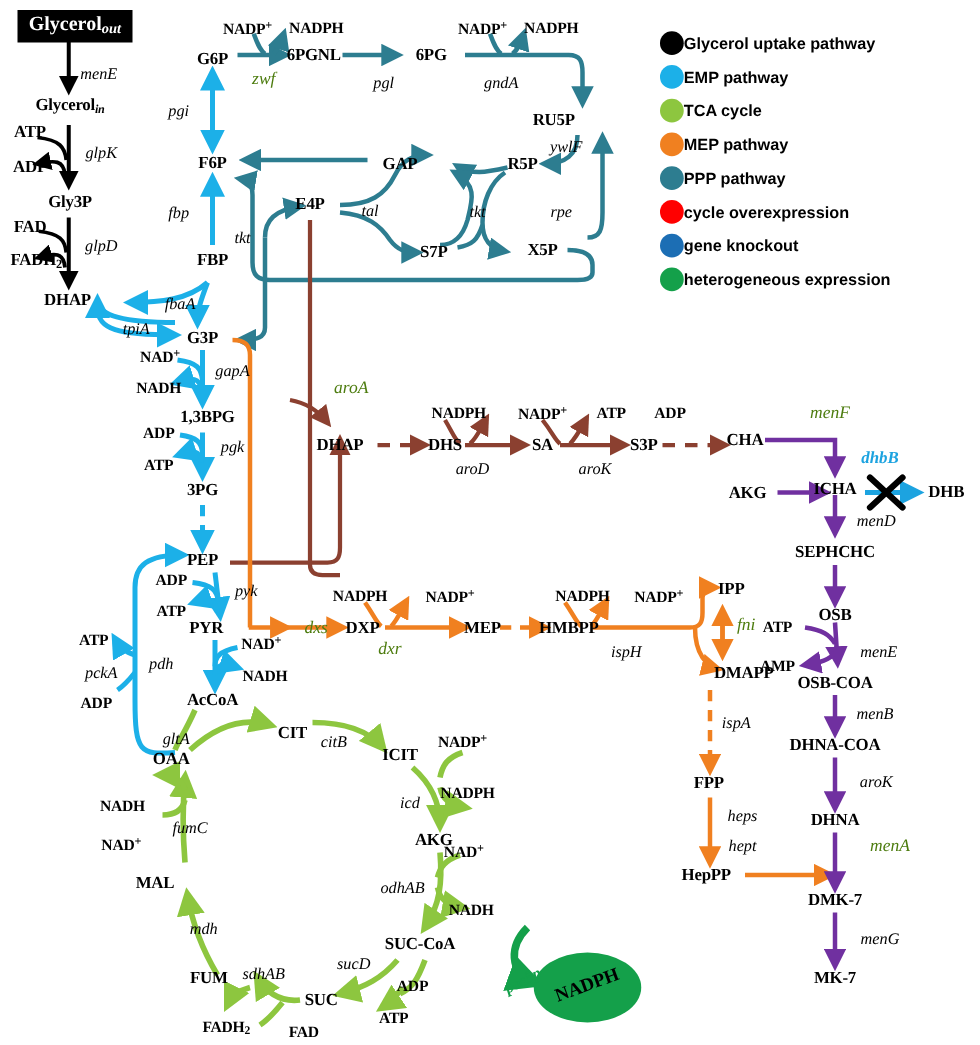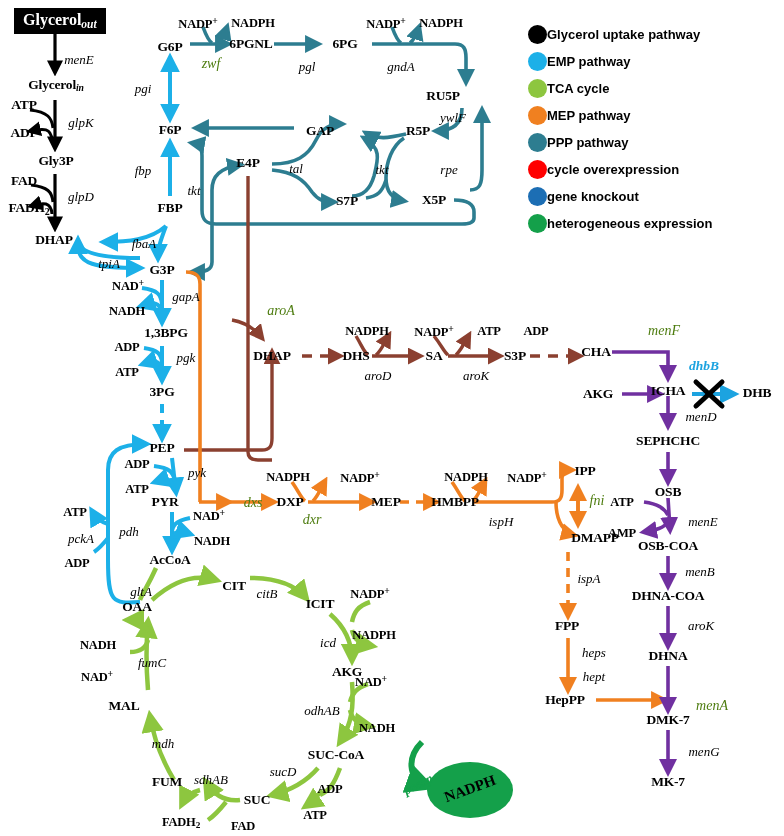--- a/index.html
+++ b/index.html
@@ -383,21 +383,21 @@
 <div class="met" style="left:668px;top:441px;">SEPHCHC</div>
 <div class="met" style="left:668px;top:492px;">OSB</div>
 <div class="met sm" style="left:622px;top:502px;">ATP</div>
 <div class="met sm" style="left:622px;top:533px;">AMP</div>
 <div class="enz" style="left:703px;top:521px;">menE</div>
 <div class="met" style="left:668px;top:546px;">OSB-COA</div>
 <div class="enz" style="left:700px;top:571px;">menB</div>
 <div class="met" style="left:668px;top:596px;">DHNA-COA</div>
 <div class="enz" style="left:701px;top:625px;">aroK</div>
 <div class="met" style="left:668px;top:656px;">DHNA</div>
-<div class="enz red" style="left:712px;top:678px;margin-top:28px;">menA</div>
+<div class="enz red" style="left:712px;top:678px;">menA</div>
 <div class="met" style="left:668px;top:720px;">DMK-7</div>
 <div class="enz" style="left:704px;top:751px;">menG</div>
 <div class="met" style="left:668px;top:782px;">MK-7</div>
 
 <div class="enz red" style="left:253px;top:503px;">dxs</div>
 <div class="met" style="left:290px;top:502px;">DXP</div>
 <div class="enz red" style="left:312px;top:520px;">dxr</div>
 <div class="met" style="left:386px;top:502px;">MEP</div>
 <div class="met" style="left:455px;top:502px;">HMBPP</div>
 <div class="enz" style="left:501px;top:521px;">ispH</div>

